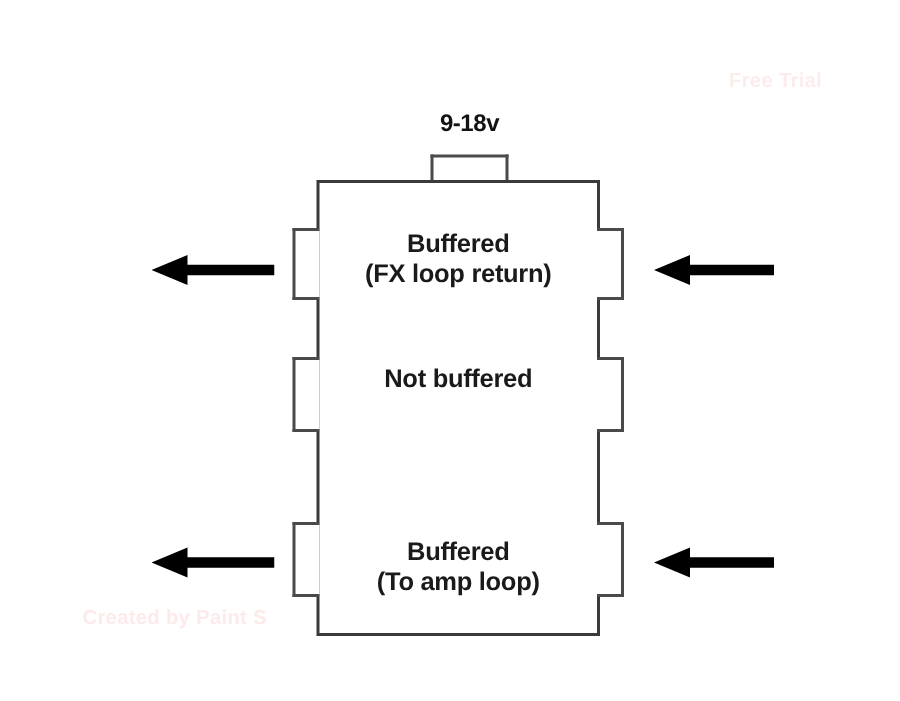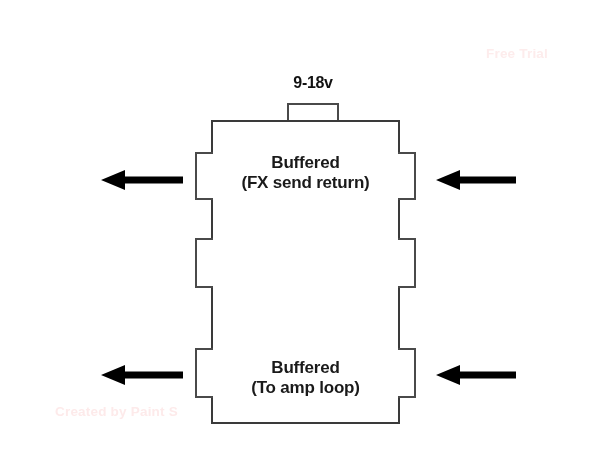--- a/index.html
+++ b/index.html
@@ -145,23 +145,24 @@
   <div class="jack jack-left" id="jack-left-return"></div>
   <div class="jack jack-left" id="jack-left-send"></div>
   <div class="jack jack-left" id="jack-left-amp"></div>
 
   <div class="jack jack-right" id="jack-right-return"></div>
   <div class="jack jack-right" id="jack-right-send"></div>
   <div class="jack jack-right" id="jack-right-amp"></div>
 
   <div class="pedal-label" id="label-return">
     <div>Buffered</div>
-    <div>(FX send return)</div>
+    <div>(FX loop return)</div>
   </div>
   <div class="pedal-label" id="label-send">
+    <div>Not buffered</div>
   </div>
   <div class="pedal-label" id="label-amp">
     <div>Buffered</div>
     <div>(To amp loop)</div>
   </div>
 
   <div class="arrow" id="arrow-left-top">
     <svg width="82" height="26" viewBox="0 0 82 26" xmlns="http://www.w3.org/2000/svg">
       <path d="M0 13 L24 3 L24 9.5 L82 9.5 L82 16.5 L24 16.5 L24 23 Z" fill="#000000"></path>
     </svg>

